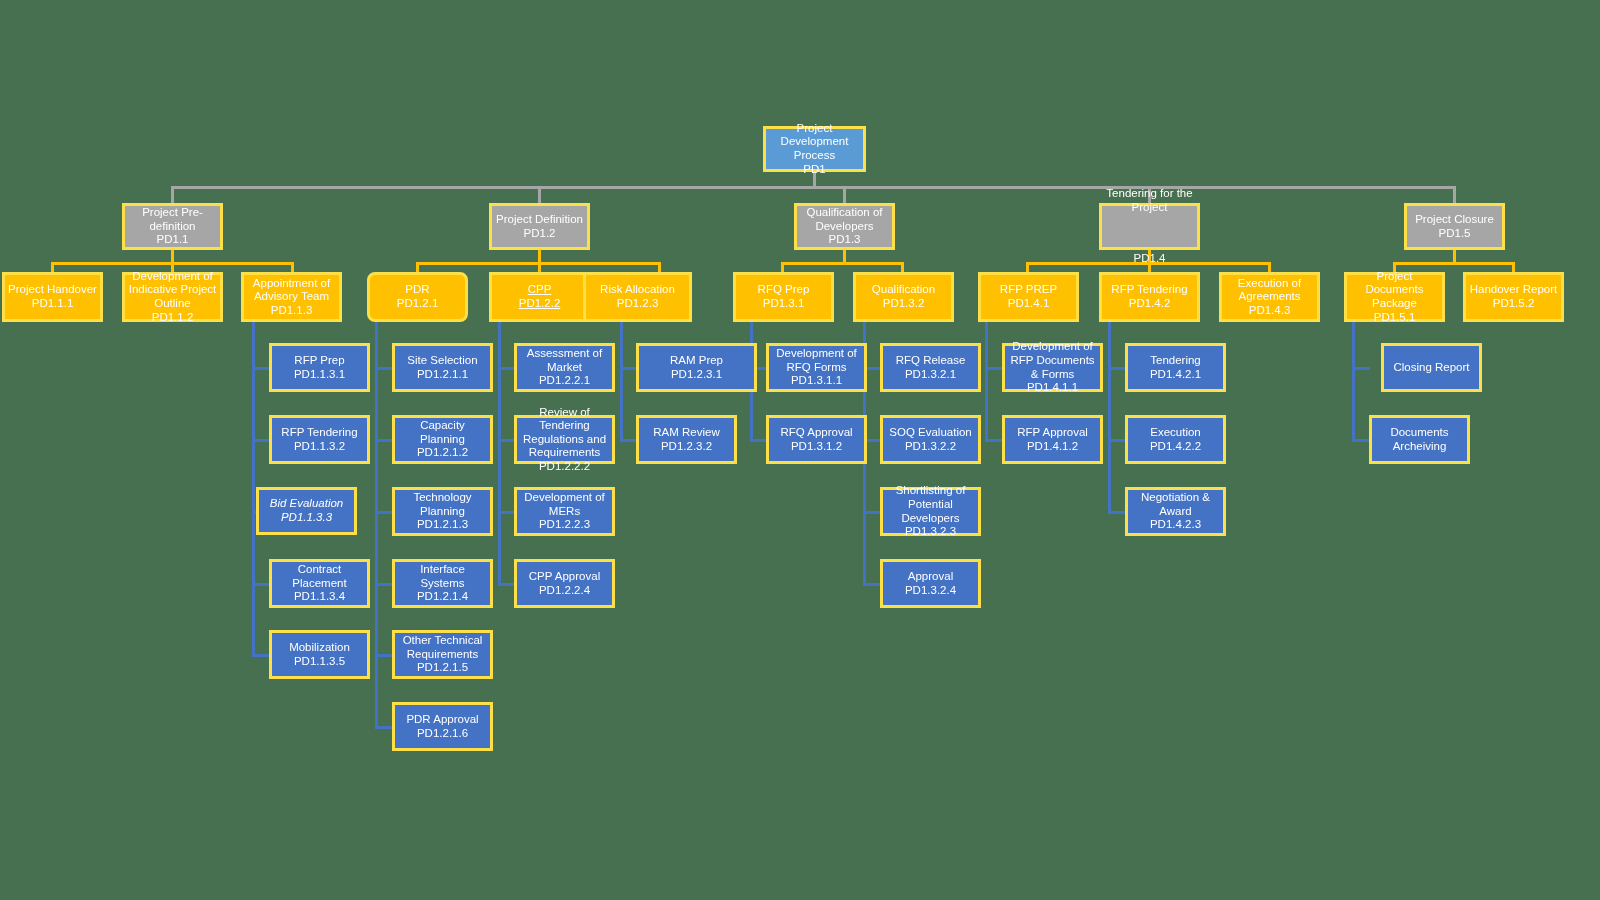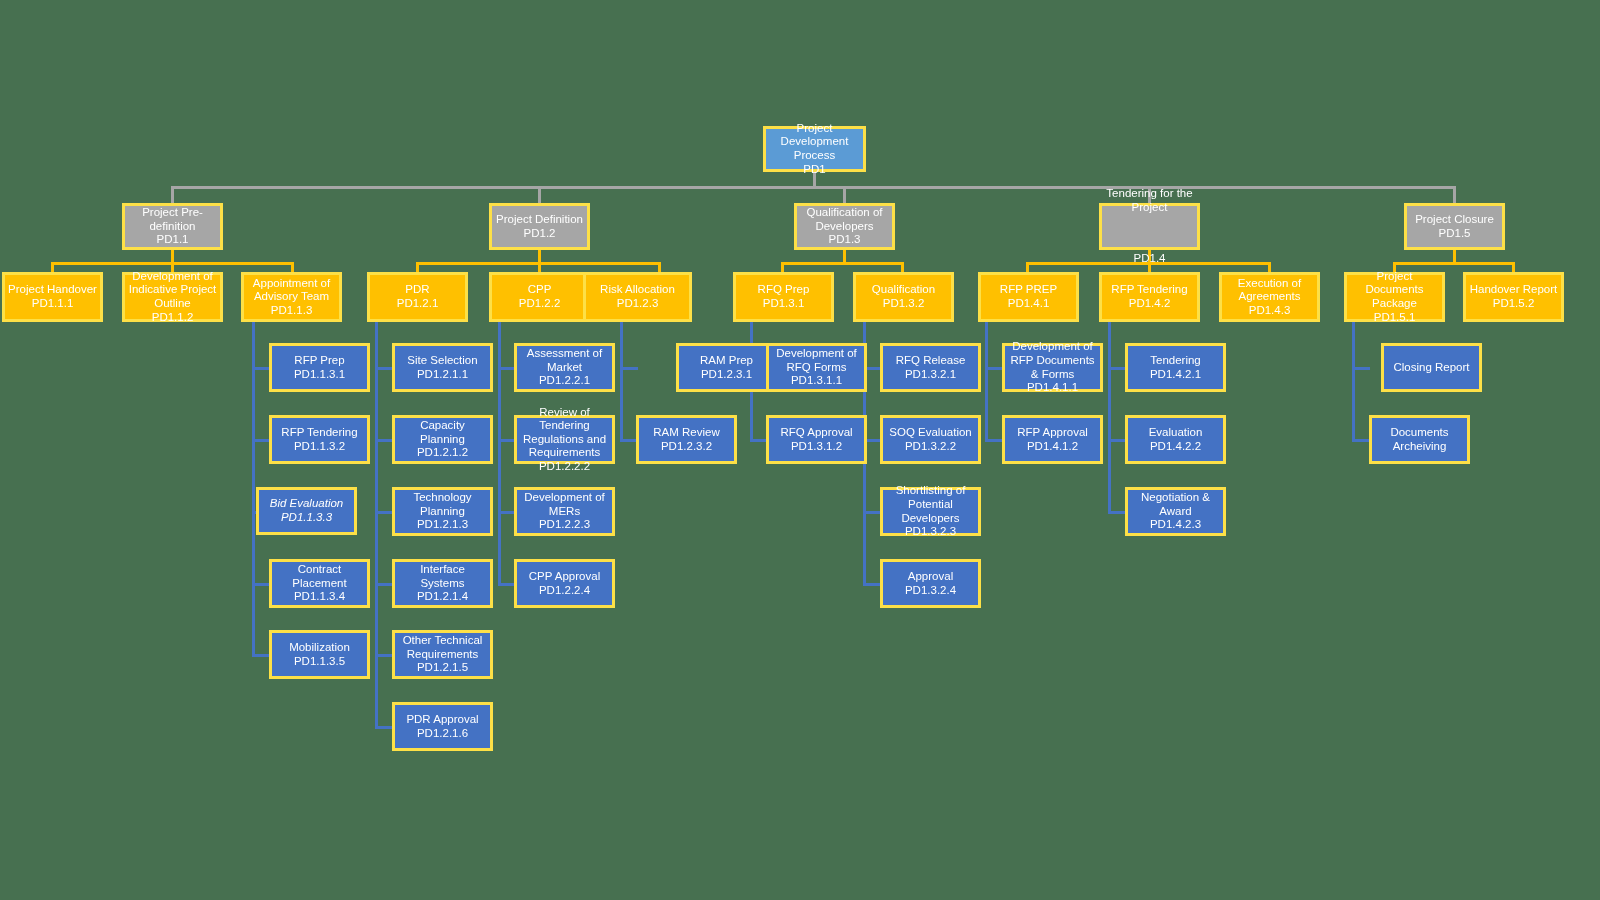--- a/index.html
+++ b/index.html
@@ -160,25 +160,25 @@
   </div>
   <div class="node lvl2" style="left:122px;top:272px;width:101px;height:50px;">
     <span class="ttl">Development of Indicative Project Outline</span>
     <span class="code">PD1.1.2</span>
   </div>
   <div class="node lvl2" style="left:241px;top:272px;width:101px;height:50px;">
     <span class="ttl">Appointment of Advisory Team</span>
     <span class="code">PD1.1.3</span>
   </div>
 
-  <div class="node lvl2" style="left:367px;top:272px;width:101px;height:50px;">
+  <div class="node lvl2" style="left:367px;top:272px;width:101px;height:50px;border-radius:8px;">
     <span class="ttl">PDR</span>
     <span class="code">PD1.2.1</span>
   </div>
-  <div class="node lvl2" style="left:489px;top:272px;width:101px;height:50px;">
+  <div class="node lvl2" style="left:489px;top:272px;width:101px;height:50px;text-decoration:underline;">
     <span class="ttl">CPP</span>
     <span class="code">PD1.2.2</span>
   </div>
   <div class="node lvl2" style="left:583px;top:272px;width:109px;height:50px;text-align:center;">
     <span class="ttl">Risk Allocation</span>
     <span class="code">PD1.2.3</span>
   </div>
 
   <div class="node lvl2" style="left:733px;top:272px;width:101px;height:50px;">
     <span class="ttl">RFQ Prep</span>
@@ -267,21 +267,21 @@
   </div>
   <div class="node lvl3" style="left:514px;top:487px;width:101px;height:49px;">
     <span class="ttl">Development of MERs</span>
     <span class="code">PD1.2.2.3</span>
   </div>
   <div class="node lvl3" style="left:514px;top:559px;width:101px;height:49px;">
     <span class="ttl">CPP Approval</span>
     <span class="code">PD1.2.2.4</span>
   </div>
 
-  <div class="node lvl3" style="left:636px;top:343px;width:101px;height:49px;margin-left:40px;">
+  <div class="node lvl3" style="left:636px;top:343px;width:121px;height:49px;">
     <span class="ttl">RAM Prep</span>
     <span class="code">PD1.2.3.1</span>
   </div>
   <div class="node lvl3" style="left:636px;top:415px;width:101px;height:49px;">
     <span class="ttl">RAM Review</span>
     <span class="code">PD1.2.3.2</span>
   </div>
 
   <div class="node lvl3" style="left:766px;top:343px;width:101px;height:49px;">
     <span class="ttl">Development of RFQ Forms</span>
@@ -316,21 +316,21 @@
   <div class="node lvl3" style="left:1002px;top:415px;width:101px;height:49px;">
     <span class="ttl">RFP Approval</span>
     <span class="code">PD1.4.1.2</span>
   </div>
 
   <div class="node lvl3" style="left:1125px;top:343px;width:101px;height:49px;">
     <span class="ttl">Tendering</span>
     <span class="code">PD1.4.2.1</span>
   </div>
   <div class="node lvl3" style="left:1125px;top:415px;width:101px;height:49px;">
-    <span class="ttl">Evaluation</span>
+    <span class="ttl">Execution</span>
     <span class="code">PD1.4.2.2</span>
   </div>
   <div class="node lvl3" style="left:1125px;top:487px;width:101px;height:49px;">
     <span class="ttl">Negotiation &amp; Award</span>
     <span class="code">PD1.4.2.3</span>
   </div>
 
   <div class="node lvl3" style="left:1369px;top:343px;width:101px;height:49px;margin-left:12px;">
     <span class="ttl">Closing Report</span>
 

